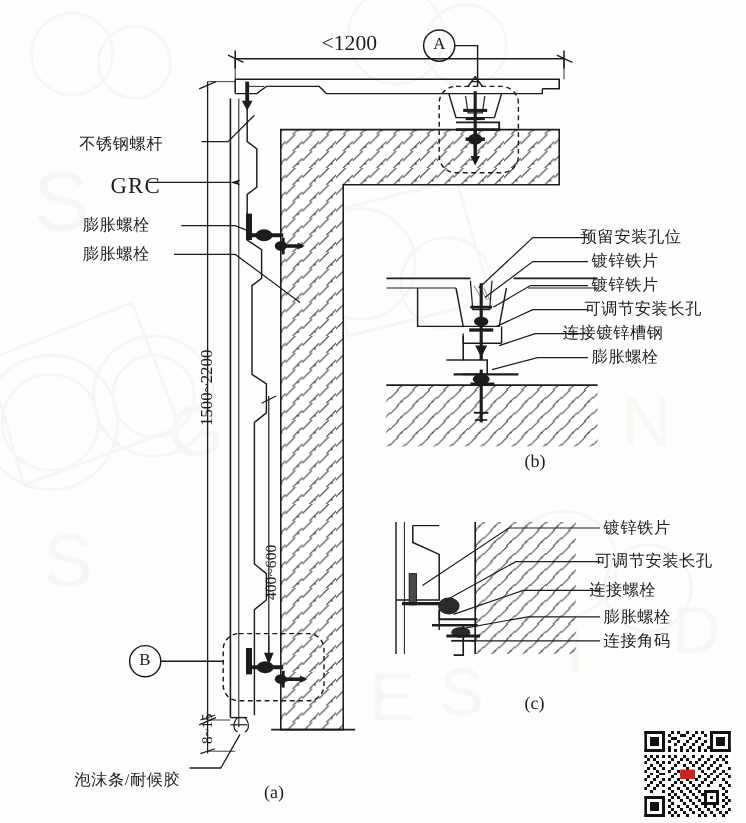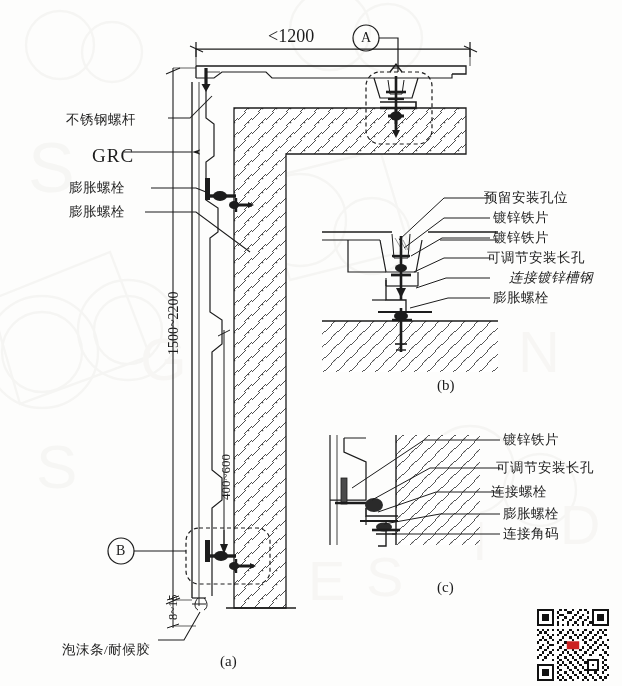--- a/index.html
+++ b/index.html
@@ -356,21 +356,21 @@
   <div class="lbl num vert" style="left:219px; top:500px; font-size:13px;">400~600</div>
   <div class="lbl num vert" style="left:167px; top:620px; font-size:12.5px;">8~15</div>
 
   <div class="lbl num" style="left:361px; top:31px; font-size:14px;">A</div>
   <div class="lbl num" style="left:116px; top:544px; font-size:14px;">B</div>
 
   <div class="lbl cn" style="left:484px; top:191px;">预留安装孔位</div>
   <div class="lbl cn" style="left:493px; top:211px;">镀锌铁片</div>
   <div class="lbl cn" style="left:493px; top:231px;">镀锌铁片</div>
   <div class="lbl cn" style="left:487px; top:251px;">可调节安装长孔</div>
-  <div class="lbl cn" style="left:509px; top:271px;font-style:italic;">连接镀锌槽钢</div>
+  <div class="lbl cn" style="left:469px; top:271px;">连接镀锌槽钢</div>
   <div class="lbl cn" style="left:493px; top:291px;">膨胀螺栓</div>
 
   <div class="lbl cn" style="left:503px; top:433px;">镀锌铁片</div>
   <div class="lbl cn" style="left:496px; top:461px;">可调节安装长孔</div>
   <div class="lbl cn" style="left:491px; top:485px;">连接螺栓</div>
   <div class="lbl cn" style="left:503px; top:507px;">膨胀螺栓</div>
   <div class="lbl cn" style="left:503px; top:527px;">连接角码</div>
 
   <div class="lbl cap" style="left:220px; top:654px;">(a)</div>
   <div class="lbl cap" style="left:437px; top:378px;">(b)</div>

